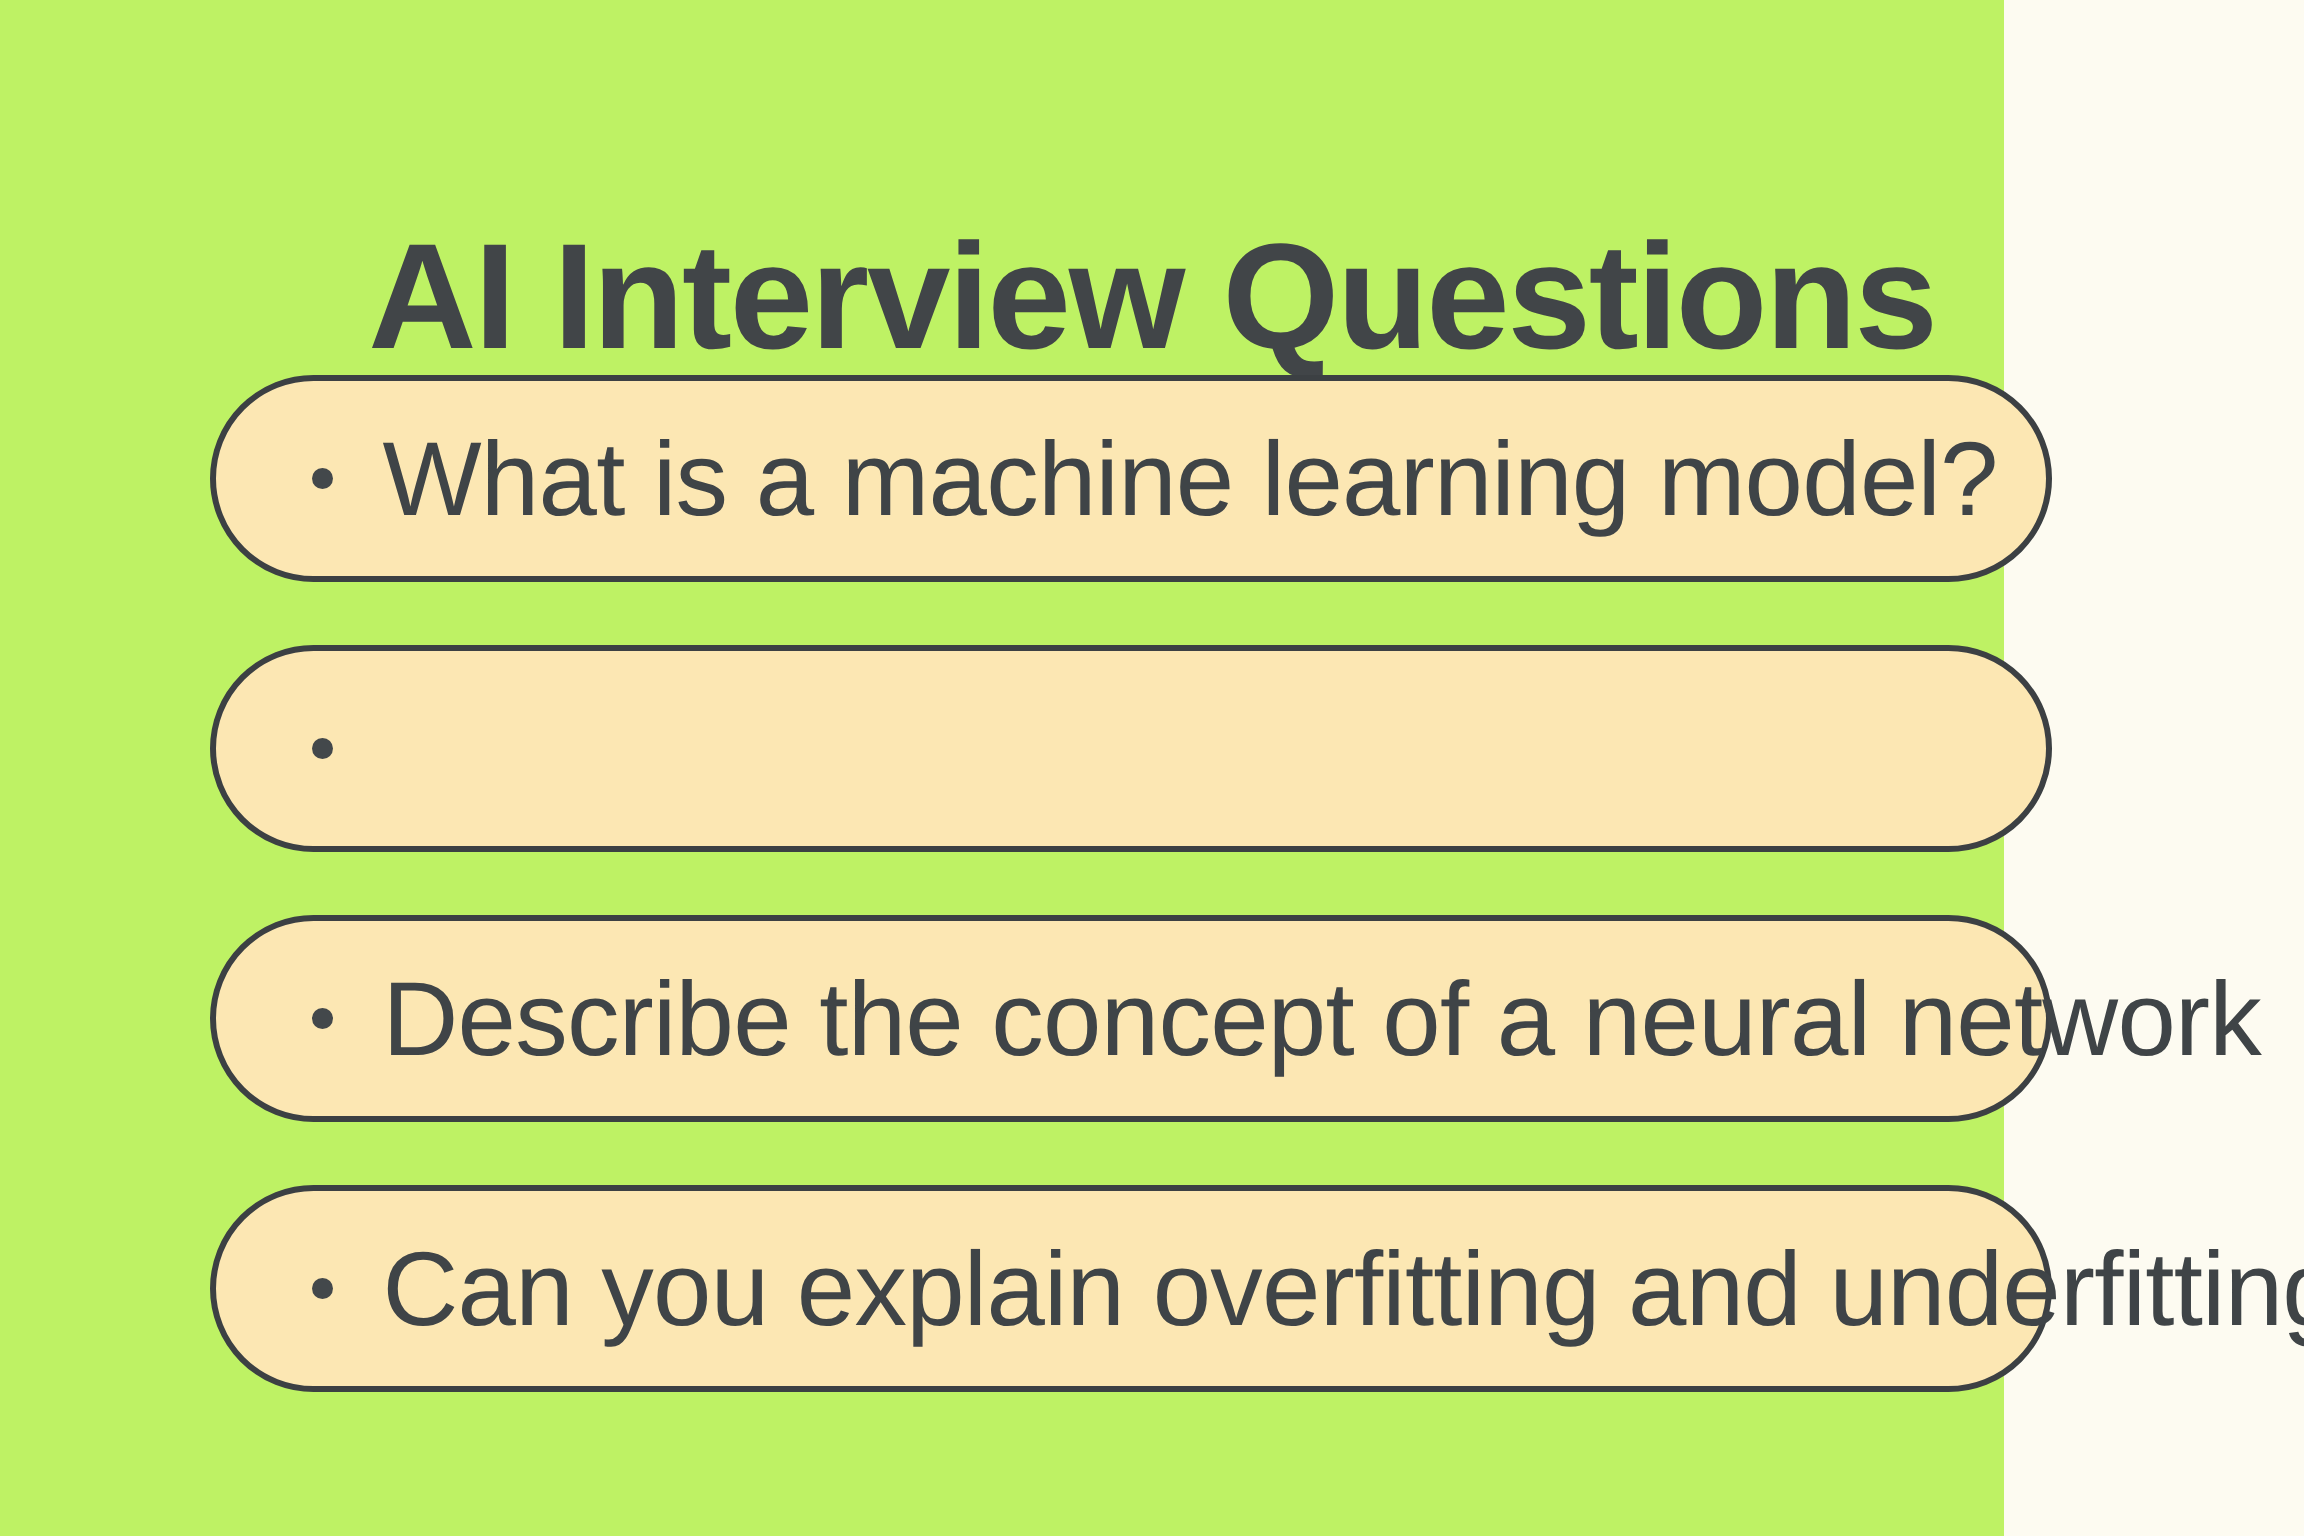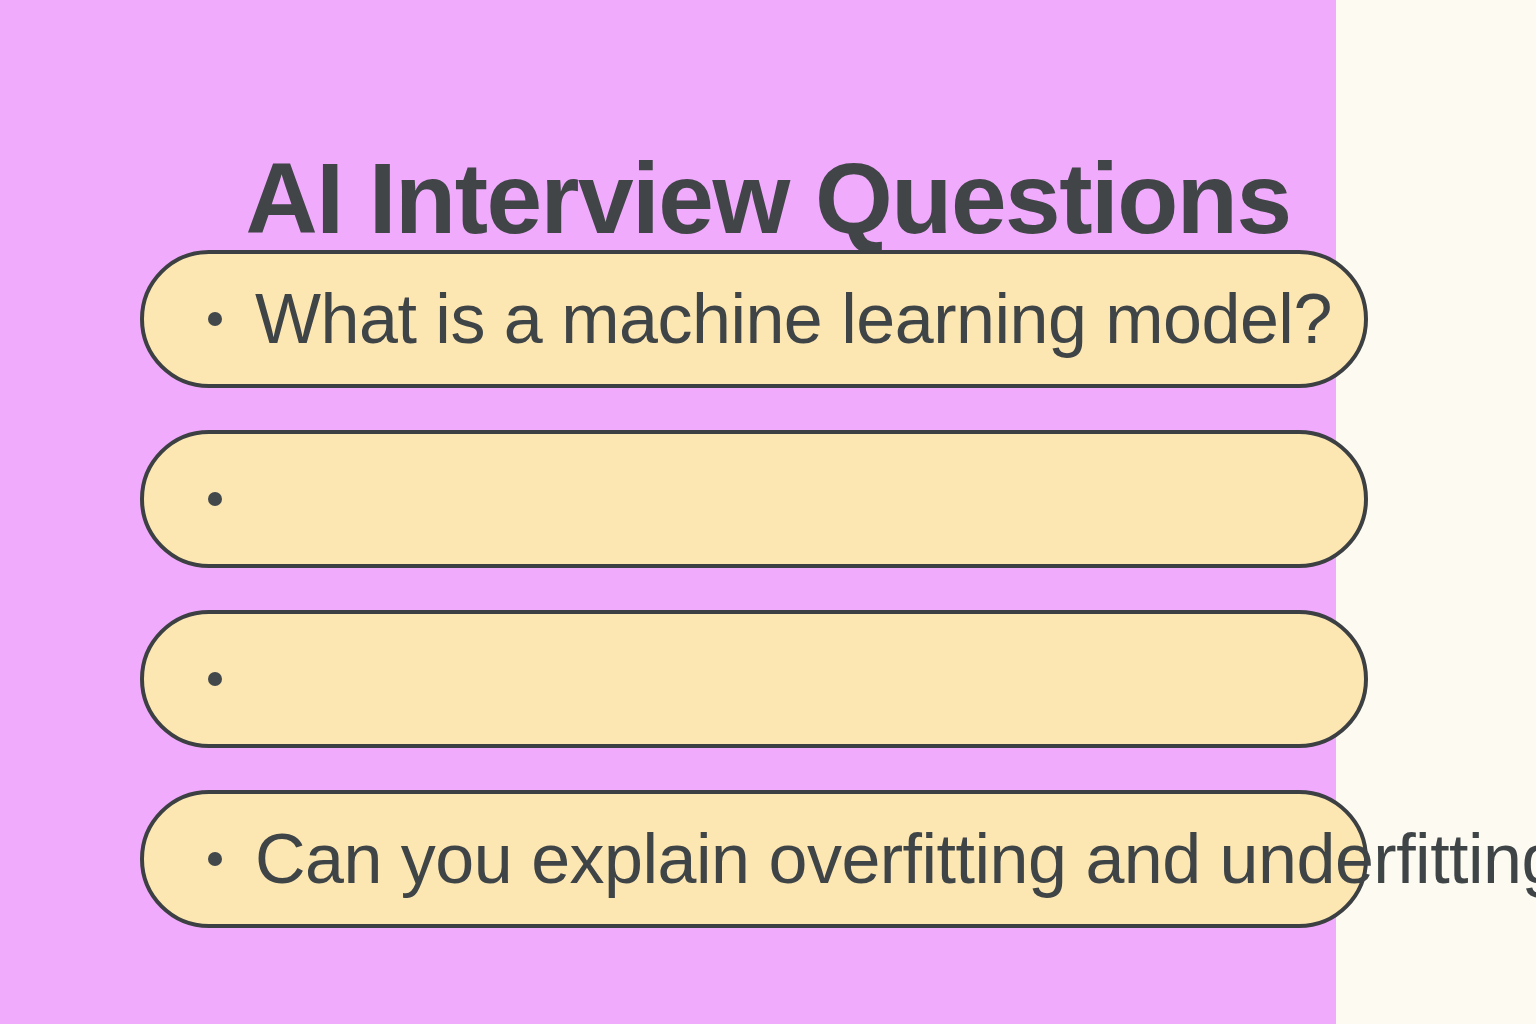--- a/index.html
+++ b/index.html
@@ -11,21 +11,21 @@
     width: 1536px;
     height: 1024px;
     background: #fdfbf1;
     font-family: "Liberation Sans", sans-serif;
     overflow: hidden;
   }
   .canvas {
     position: relative;
     width: 1336px;
     height: 1024px;
-    background: #f0abfc;
+    background: #bef264;
     box-sizing: border-box;
   }
 
   
   .page-title {
     position: absolute;
     left: 0;
     top: 76px;
     width: 1536px;
     text-align: center;
@@ -92,20 +92,21 @@
       <span class="bullet-dot"></span>
       <span class="question-text">What is a machine learning model?</span>
     </div>
 
     <div class="question-item">
       <span class="bullet-dot"></span>
     </div>
 
     <div class="question-item">
       <span class="bullet-dot"></span>
+      <span class="question-text">Describe the concept of a neural network</span>
     </div>
 
     <div class="question-item">
       <span class="bullet-dot"></span>
       <span class="question-text">Can you explain overfitting and underfitting?</span>
     </div>
 
   </div>
 </div>
 

